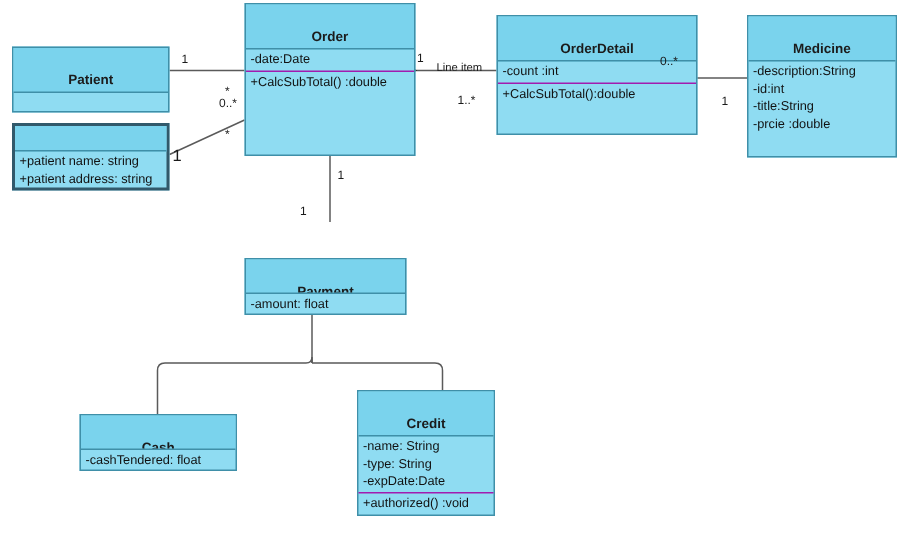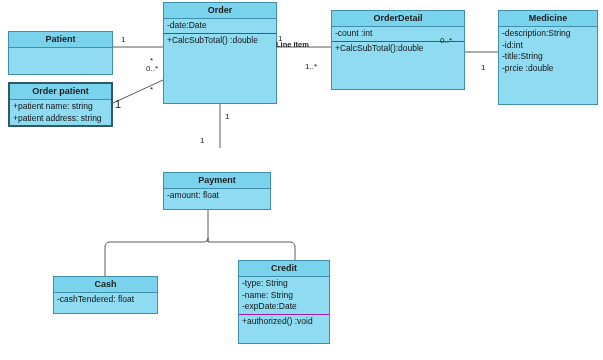--- a/index.html
+++ b/index.html
@@ -29,21 +29,21 @@
   }
   .cls-header {
     box-sizing: border-box;
     background: #7AD3ED;
     border-bottom: 1px solid #3f8fa8;
     text-align: center;
     font-size: 9px;
     font-weight: bold;
     color: #1b1b1b;
     line-height: 13px;
-    padding: 1px 2px 1px 2px;
+    padding: 15px 2px 1px 2px;
     white-space: nowrap;
     overflow: hidden;
   }
   .cls-compartment {
     box-sizing: border-box;
     padding: 1px 3px 1px 3px;
     font-size: 8.5px;
     color: #111111;
     line-height: 11.5px;
     flex: 0 0 auto;
@@ -164,37 +164,37 @@
   <div class="uml-class" style="left:53px; top:276px; width:105px; height:38px;">
     <div class="cls-header">Cash</div>
     <div class="cls-compartment grow">
       <div>-cashTendered: float</div>
     </div>
   </div>
 
   <div class="uml-class" style="left:238px; top:260px; width:92px; height:84px;">
     <div class="cls-header">Credit</div>
     <div class="cls-compartment">
+      <div>-name: String</div>
       <div>-type: String</div>
-      <div>-name: String</div>
       <div>-expDate:Date</div>
     </div>
     <div class="cls-compartment sep grow">
       <div>+authorized() :void</div>
     </div>
   </div>
 
   <div class="edge-label" style="left:121px; top:35px;">1</div>
   <div class="edge-label" style="left:150px; top:56px;">*</div>
   <div class="edge-label" style="left:146px; top:64px;">0..*</div>
 
   <div class="edge-label" style="left:150px; top:85px;">*</div>
   <div class="edge-label" style="left:115px; top:100px; font-size:11px;">1</div>
 
-  <div class="edge-label" style="left:276px; top:40px; font-size:7.5px;font-weight:bold;">Line item</div>
+  <div class="edge-label" style="left:291px; top:40px; font-size:7.5px;">Line item</div>
   <div class="edge-label" style="left:278px; top:34px;">1</div>
   <div class="edge-label" style="left:305px; top:62px;">1..*</div>
 
   <div class="edge-label" style="left:440px; top:36px;">0..*</div>
   <div class="edge-label" style="left:481px; top:63px;">1</div>
 
   <div class="edge-label" style="left:225px; top:112px;">1</div>
   <div class="edge-label" style="left:200px; top:136px;">1</div>
 
 </div>

